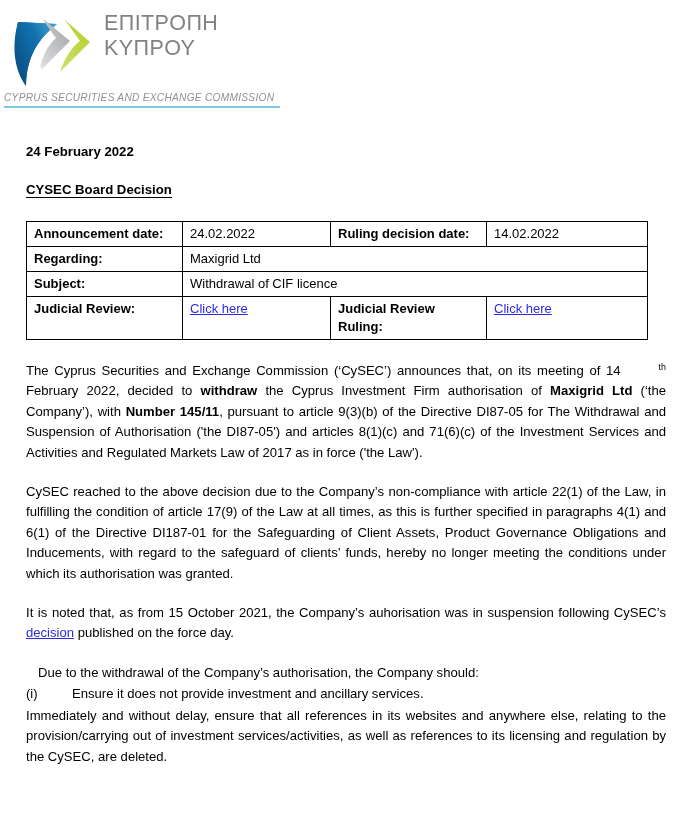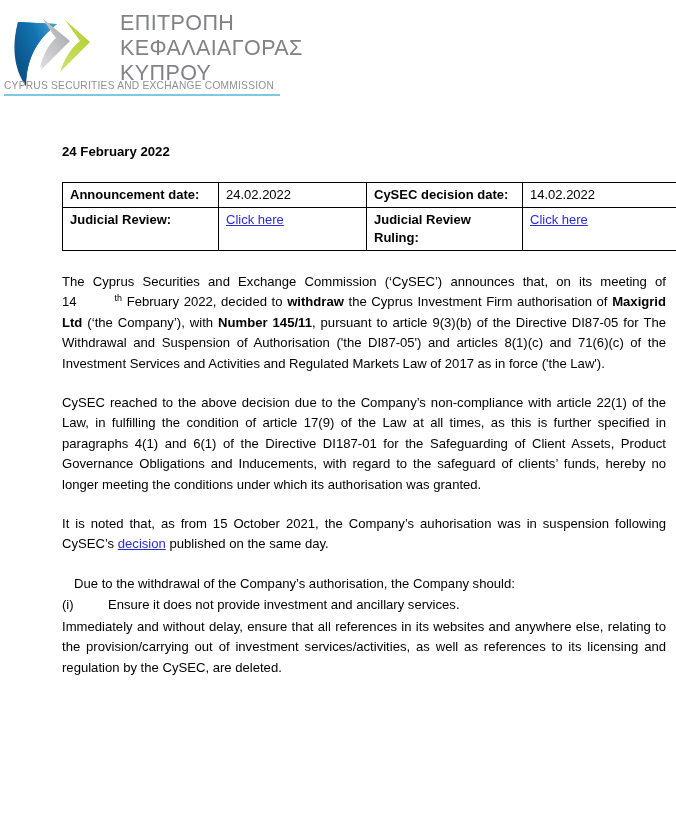--- a/index.html
+++ b/index.html
@@ -27,54 +27,55 @@
     align-items: flex-start;
     padding-top: 10px;
   }
   .logo-mark {
     width: 84px;
     height: 82px;
     flex: 0 0 84px;
     margin-left: 6px;
   }
   .logo-words {
-    margin-left: 26px;
+    margin-left: 10px;
     margin-top: 1px;
   }
   .logo-words .gr-line {
     color: #808285;
     font-size: 21.5px;
     line-height: 25px;
     letter-spacing: 0.4px;
     white-space: nowrap;
     font-weight: 400;
   }
   .logo-sub-wrap {
     position: absolute;
     left: 4px;
-    top: 80px;
+    top: 92px;
     width: 276px;
+    font-style: italic;
   }
   .logo-sub {
     color: #8d9095;
     font-size: 10.2px;
     letter-spacing: 0.25px;
     white-space: nowrap;
     line-height: 12px;
   }
   .logo-rule {
     margin-top: 2px;
     height: 2px;
     background: #7ec8e3;
     width: 276px;
   }
 
   
   .content {
-    padding: 0 10px 0 62px;
+    padding: 0 10px 0 26px;
   }
   .doc-date {
     font-weight: bold;
     font-size: 13.2px;
     margin-top: 26px;
   }
   .doc-title {
     font-weight: bold;
     font-size: 13.2px;
     margin-top: 23px;
@@ -177,68 +178,78 @@
 
         <path d="M33 9 L58 30 L30 58 C33 45 38 35 46 28 C41 22 37 15 33 9 Z" fill="url(#ggray)"></path>
         <path d="M33 9 L60 31 L31 60 C35 45 41 36 49 30 C43 23 38 15 33 9 Z" fill="url(#ggray)"></path>
 
         <path d="M54 9 L80 32 L50 62 C55 47 62 37 70 31 C64 23 59 15 54 9 Z" fill="url(#ggreen)"></path>
       </svg>
     </div>
 
     <div class="logo-words">
       <div class="gr-line">ΕΠΙΤΡΟΠΗ</div>
-      <div class="gr-line">ΚΕΦΑΛΑΙΑΓΟΡΑΣ</div>
       <div class="gr-line">ΚΥΠΡΟΥ</div>
     </div>
   </div>
 
   <div class="logo-sub-wrap">
     <div class="logo-sub">CYPRUS SECURITIES AND EXCHANGE COMMISSION</div>
     <div class="logo-rule"></div>
   </div>
 </div>
 
 <div class="content">
 
   <div class="doc-date">24 February 2022</div>
 
+  <div>
+    <span class="doc-title">CYSEC Board Decision</span>
+  </div>
 
   <table class="info">
     <colgroup>
       <col class="col-a">
         <col class="col-b">
         <col class="col-c">
         <col class="col-d">
     </colgroup>
     <tbody>
       <tr class="tall">
         <td class="lbl">Announcement date:</td>
         <td>24.02.2022</td>
-        <td class="lbl">CySEC decision date:</td>
+        <td class="lbl">Ruling decision date:</td>
         <td>14.02.2022</td>
+      </tr>
+      <tr>
+        <td class="lbl">Regarding:</td>
+        <td colspan="3">Maxigrid Ltd</td>
+      </tr>
+      <tr>
+        <td class="lbl">Subject:</td>
+        <td colspan="3">Withdrawal of CIF  licence</td>
       </tr>
       <tr class="tall">
         <td class="lbl">Judicial Review:</td>
         <td>
           <a class="link" href="#">Click here</a>
         </td>
         <td class="lbl">Judicial Review Ruling:</td>
         <td>
           <a class="link" href="#">Click here</a>
         </td>
       </tr>
     </tbody>
   </table>
 
   <p class="para first"><span>The Cyprus Securities and Exchange Commission (‘CySEC’) announces that, on its meeting of 14</span><sup>th</sup><span> February 2022, decided to </span><b>withdraw</b><span> the Cyprus Investment Firm authorisation of </span><b>Maxigrid Ltd</b><span> (‘the Company’), with </span><b>Number 145/11</b><span>, pursuant to article 9(3)(b) of the Directive DI87-05 for The Withdrawal and Suspension of Authorisation ('the DI87-05') and articles 8(1)(c) and 71(6)(c) of the Investment Services and Activities and Regulated Markets Law of 2017 as in force ('the Law').</span></p>
 
   <p class="para">CySEC reached to the above decision due to the Company’s non-compliance with article 22(1) of the Law, in fulfilling the condition of article 17(9) of the Law at all times, as this is further specified in paragraphs 4(1) and 6(1) of the Directive DI187-01 for the Safeguarding of Client Assets, Product Governance Obligations and Inducements, with regard to the safeguard of clients’ funds, hereby no longer meeting the conditions under which its authorisation was granted.</p>
 
-  <p class="para"><span>It is noted that, as from 15 October 2021, the Company’s auhorisation was in suspension following CySEC’s </span><a class="link" href="#">decision</a><span> published on the same day.</span></p>
+  <p class="para"><span>It is noted that, as from 15 October 2021, the Company’s auhorisation was in suspension following CySEC’s </span><a class="link" href="#">decision</a><span> published on the force day.</span></p>
 
   <p class="lead-in">Due to the withdrawal of the Company’s authorisation, the Company should:</p>
 
   <ul class="romans">
     <li>
       <span class="marker">(i)</span>
       <span class="txt">Ensure it does not provide investment and ancillary services.</span>
     </li>
     <li>
       <span class="txt">Immediately and without delay, ensure that all references in its websites and anywhere else, relating to the provision/carrying out of investment services/activities, as well as references to its licensing and regulation by the CySEC, are deleted.</span>

